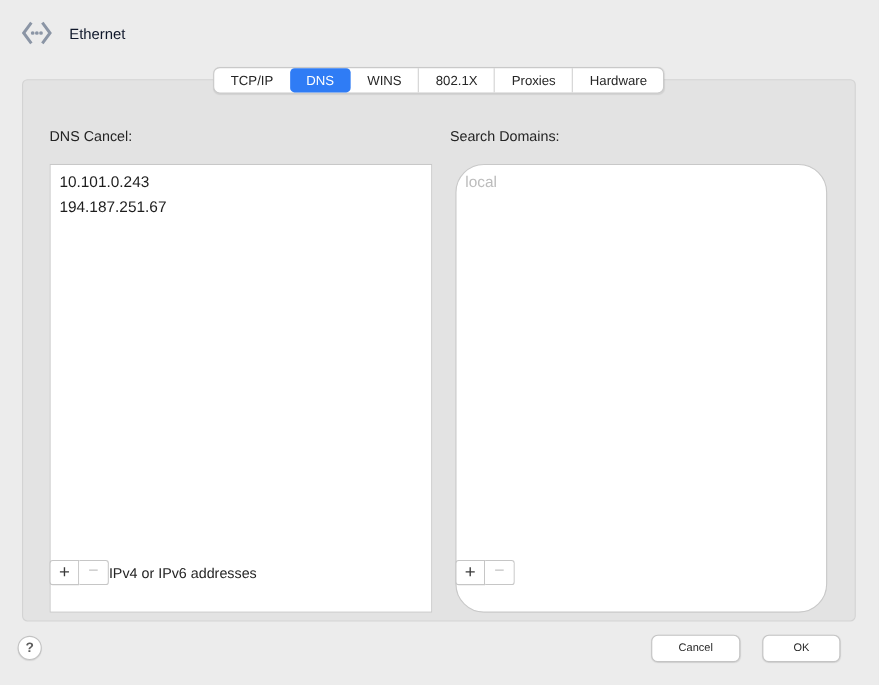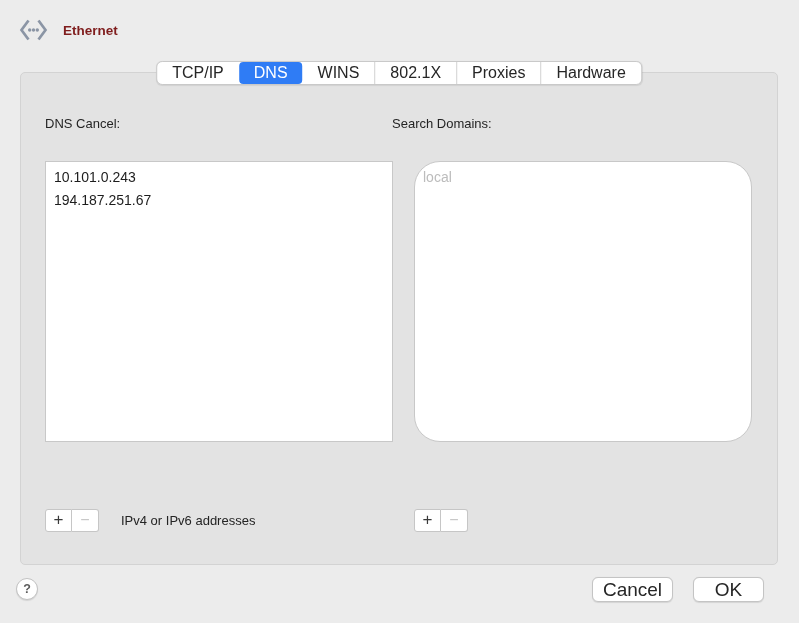--- a/index.html
+++ b/index.html
@@ -14,68 +14,68 @@
     --disabled:#c6c6c6;
   }
   *{box-sizing:border-box; margin:0; padding:0;}
   html,body{width:799px;height:623px;}
   body{font-family:"Liberation Sans","DejaVu Sans",sans-serif; background:var(--win-bg);}
   .window{position:relative; width:799px; height:623px; background:var(--win-bg); overflow:hidden;}
 
   
   .header{position:absolute; top:16px; left:17px; display:flex; align-items:center; gap:13px;}
   .eth-icon{display:flex; align-items:center;}
-  .title{font-size:13.5px; color:#7f1d1d; font-weight:700;}
+  .title{font-size:13.5px; color:#0f172a; font-weight:400;}
 
   
   .panel{position:absolute; left:20px; top:72px; width:758px; height:493px;
          background:var(--panel-bg); border:1px solid var(--panel-border); border-radius:5px;}
 
   
   .tabbar{position:absolute; top:-12px; left:50%; transform:translateX(-50%);
           height:24px; display:flex; align-items:stretch; background:#fff;
           border:1px solid #c9c9c9; border-radius:6px; box-shadow:0 0.5px 1px rgba(0,0,0,.08);}
-  .seg{display:flex; align-items:center; padding:0 15px; font-size:16px; color:#262626;
+  .seg{display:flex; align-items:center; padding:0 15px; font-size:12px; color:#262626;
        border-right:1px solid #d2d2d2; white-space:nowrap; cursor:default;}
   .seg:last-child{border-right:none;}
   .seg.before-selected{border-right:none;}
   .seg.selected{background:var(--accent); color:#ffffff; border-right:none; border-radius:4px;}
 
   
   .field-label{position:absolute; font-size:13px; color:var(--text);}
   .label-left{left:24px; top:43px;}
-  .label-right{left:371px; top:43px;}
+  .label-right{left:388px; top:43px;}
 
   
-  .listbox{position:absolute; top:88px; height:281px; background:#fff;
+  .listbox{position:absolute; top:76px; height:408px; background:#fff;
            border:1px solid var(--box-border); padding-top:4px; overflow:hidden;}
   .listbox-left{left:24px; width:348px;}
   .listbox-right{left:393px; width:338px;border-radius:26px;}
   .list-item{height:23px; line-height:23px; padding-left:8px; font-size:14px; color:#1d1d1d;}
   .placeholder-item{color:var(--placeholder);}
 
   
   .list-controls{position:absolute; top:436px; display:flex; align-items:center;}
   .controls-left{left:24px;}
   .controls-right{left:393px;}
   .seg-btn{width:27px; height:23px; background:#fff; border:1px solid #c6c6c6;
            display:flex; align-items:center; justify-content:center;
            font-family:"Liberation Sans",sans-serif; font-size:17px; font-weight:400;
            color:#3a3a3a; line-height:1; padding:0 0 2px 0;}
   .seg-btn.add{border-radius:3px 0 0 3px;}
   .seg-btn.remove{border-left:none; border-radius:0 3px 3px 0; color:var(--disabled); font-size:16px;}
-  .hint{margin-left:22px; font-size:13px; color:var(--text);}
+  .hint{font-size:13px; color:var(--text);}
 
   
   .help-btn{position:absolute; left:16px; top:578px; width:22px; height:22px; border-radius:50%;
             background:#fff; border:1px solid #c2c2c2; color:#5c5c5c; font-size:12.5px; font-weight:600;
             display:flex; align-items:center; justify-content:center;
             box-shadow:0 1px 1px rgba(0,0,0,.10); font-family:"Liberation Sans",sans-serif;}
   .btn{position:absolute; top:577px; height:25px; background:#fff; border:1px solid #c4c4c4;
-       border-radius:6px; font-size:19px; color:#262626; font-family:"Liberation Sans",sans-serif;
+       border-radius:6px; font-size:10px; color:#262626; font-family:"Liberation Sans",sans-serif;
        box-shadow:0 0.5px 1px rgba(0,0,0,.10);}
   .btn-cancel{left:592px; width:81px;}
   .btn-ok{left:693px; width:71px;}
 </style>
 </head>
 <body>
 
 <div class="window">
 
   <div class="header">

